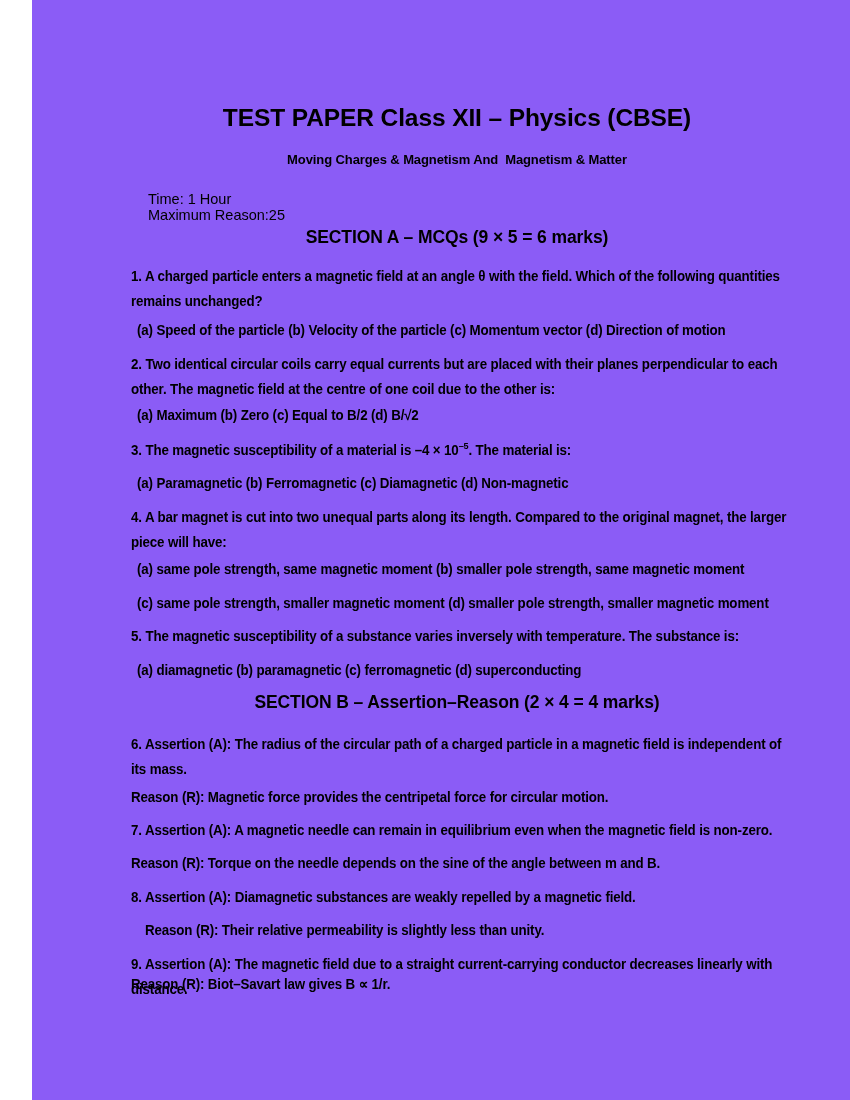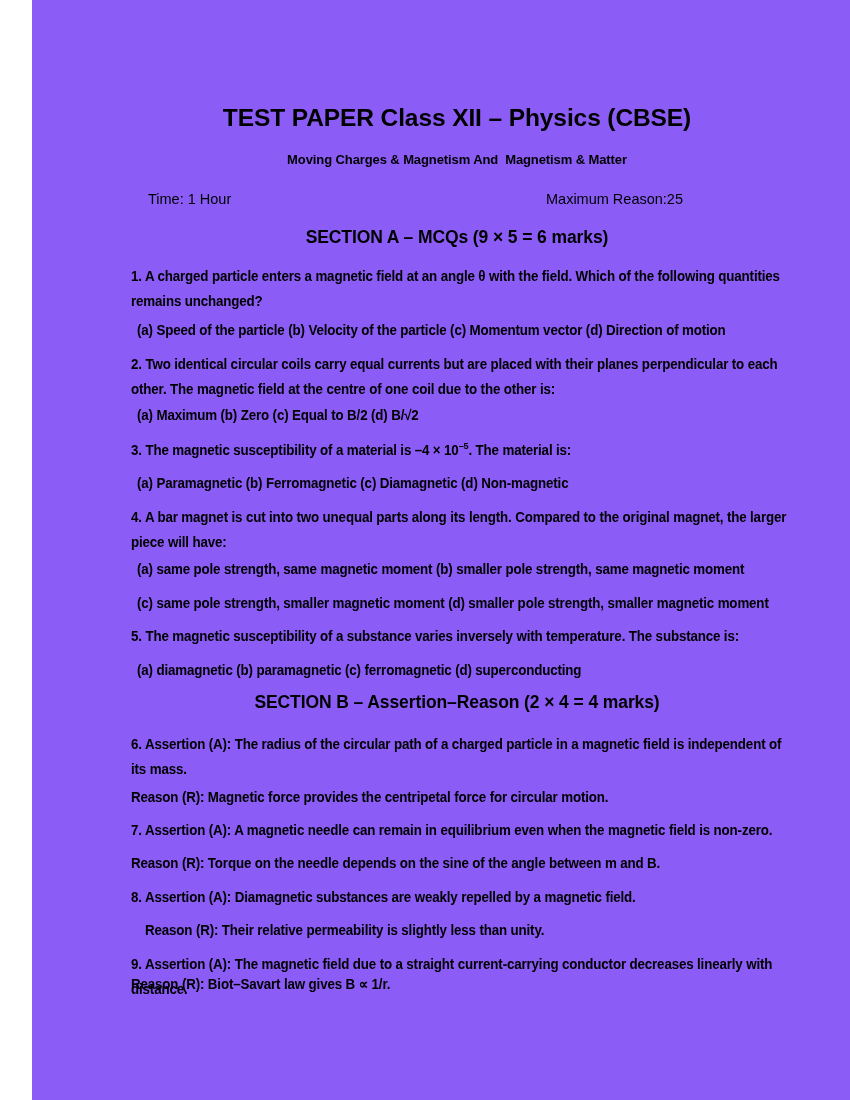--- a/index.html
+++ b/index.html
@@ -54,20 +54,21 @@
   .meta-row {
     position: absolute;
     left: 116px;
     top: 191px;
     width: 535px;
     display: flex;
     justify-content: space-between;
     font-family: "Liberation Sans", sans-serif;
     font-weight: normal;
     font-size: 14.5px;
+    flex-direction: column;
   }
 
   .section-head {
     position: absolute;
     left: 0;
     right: 0;
     text-align: center;
     font-family: "Liberation Sans", sans-serif;
     font-weight: bold;
     font-size: 17.5px;

